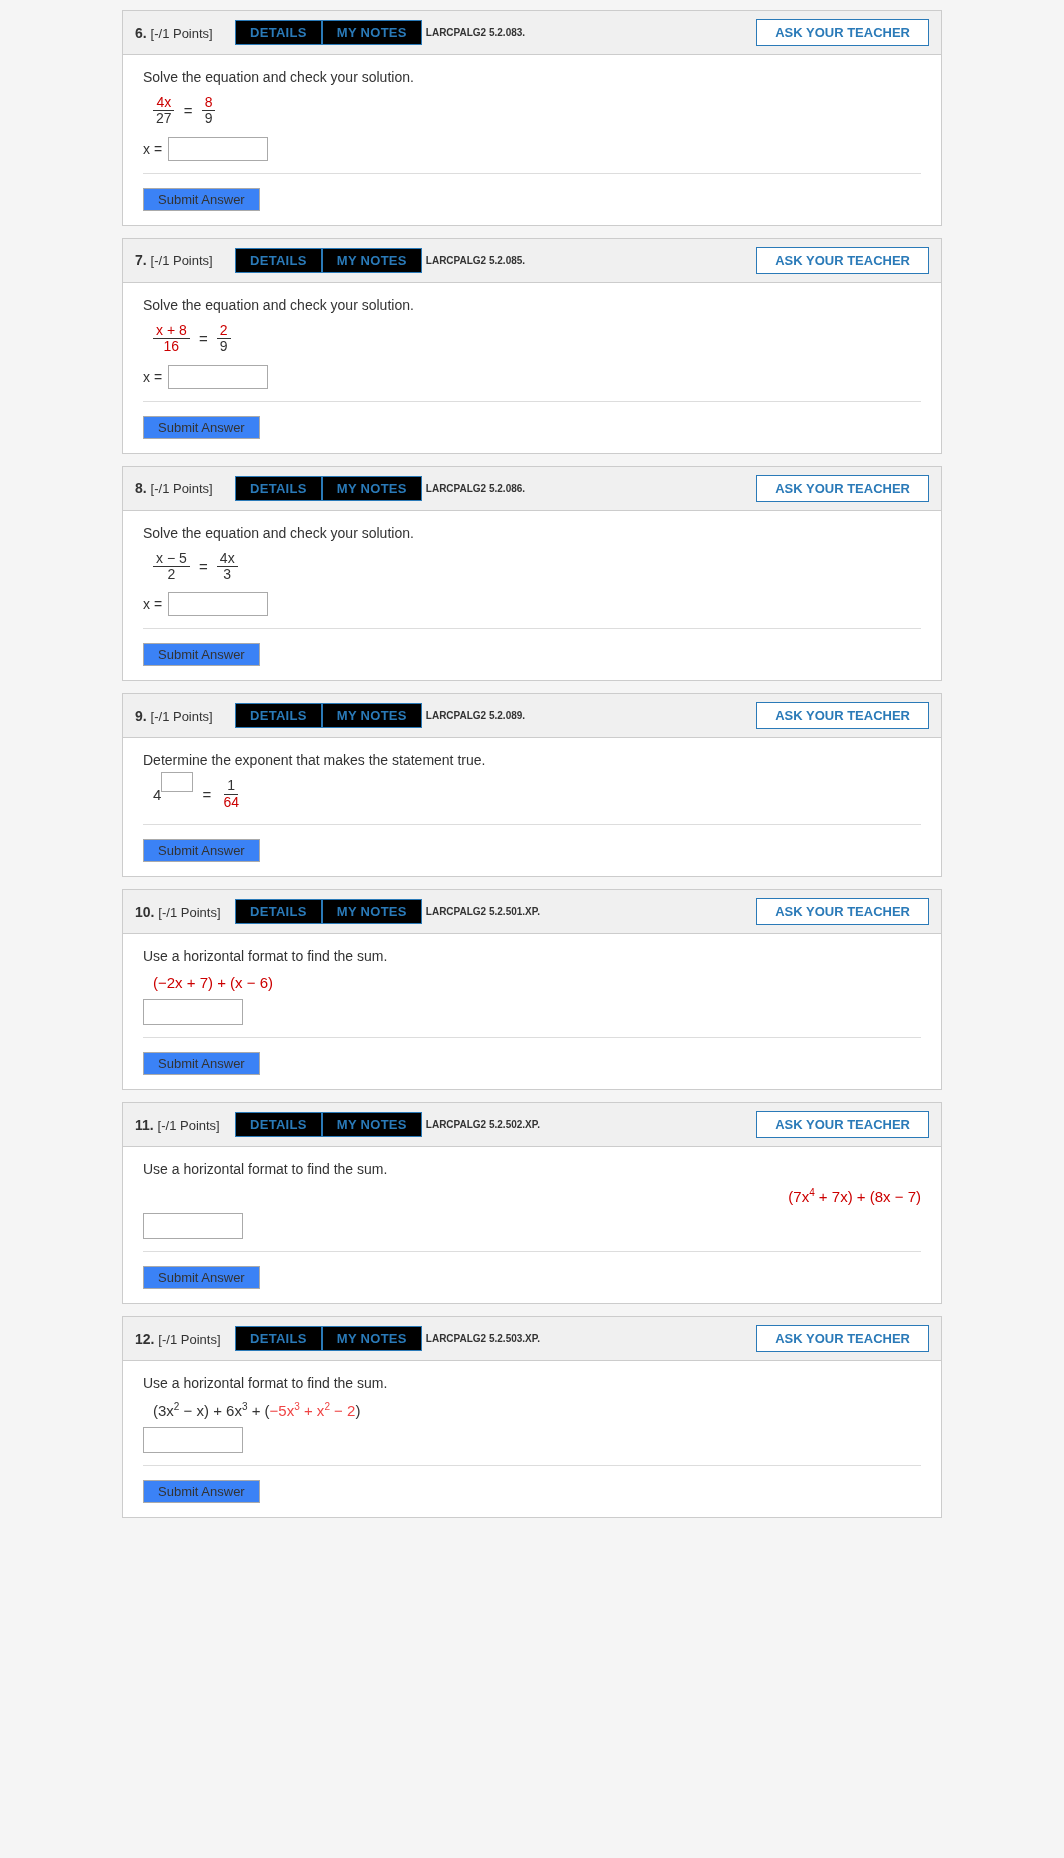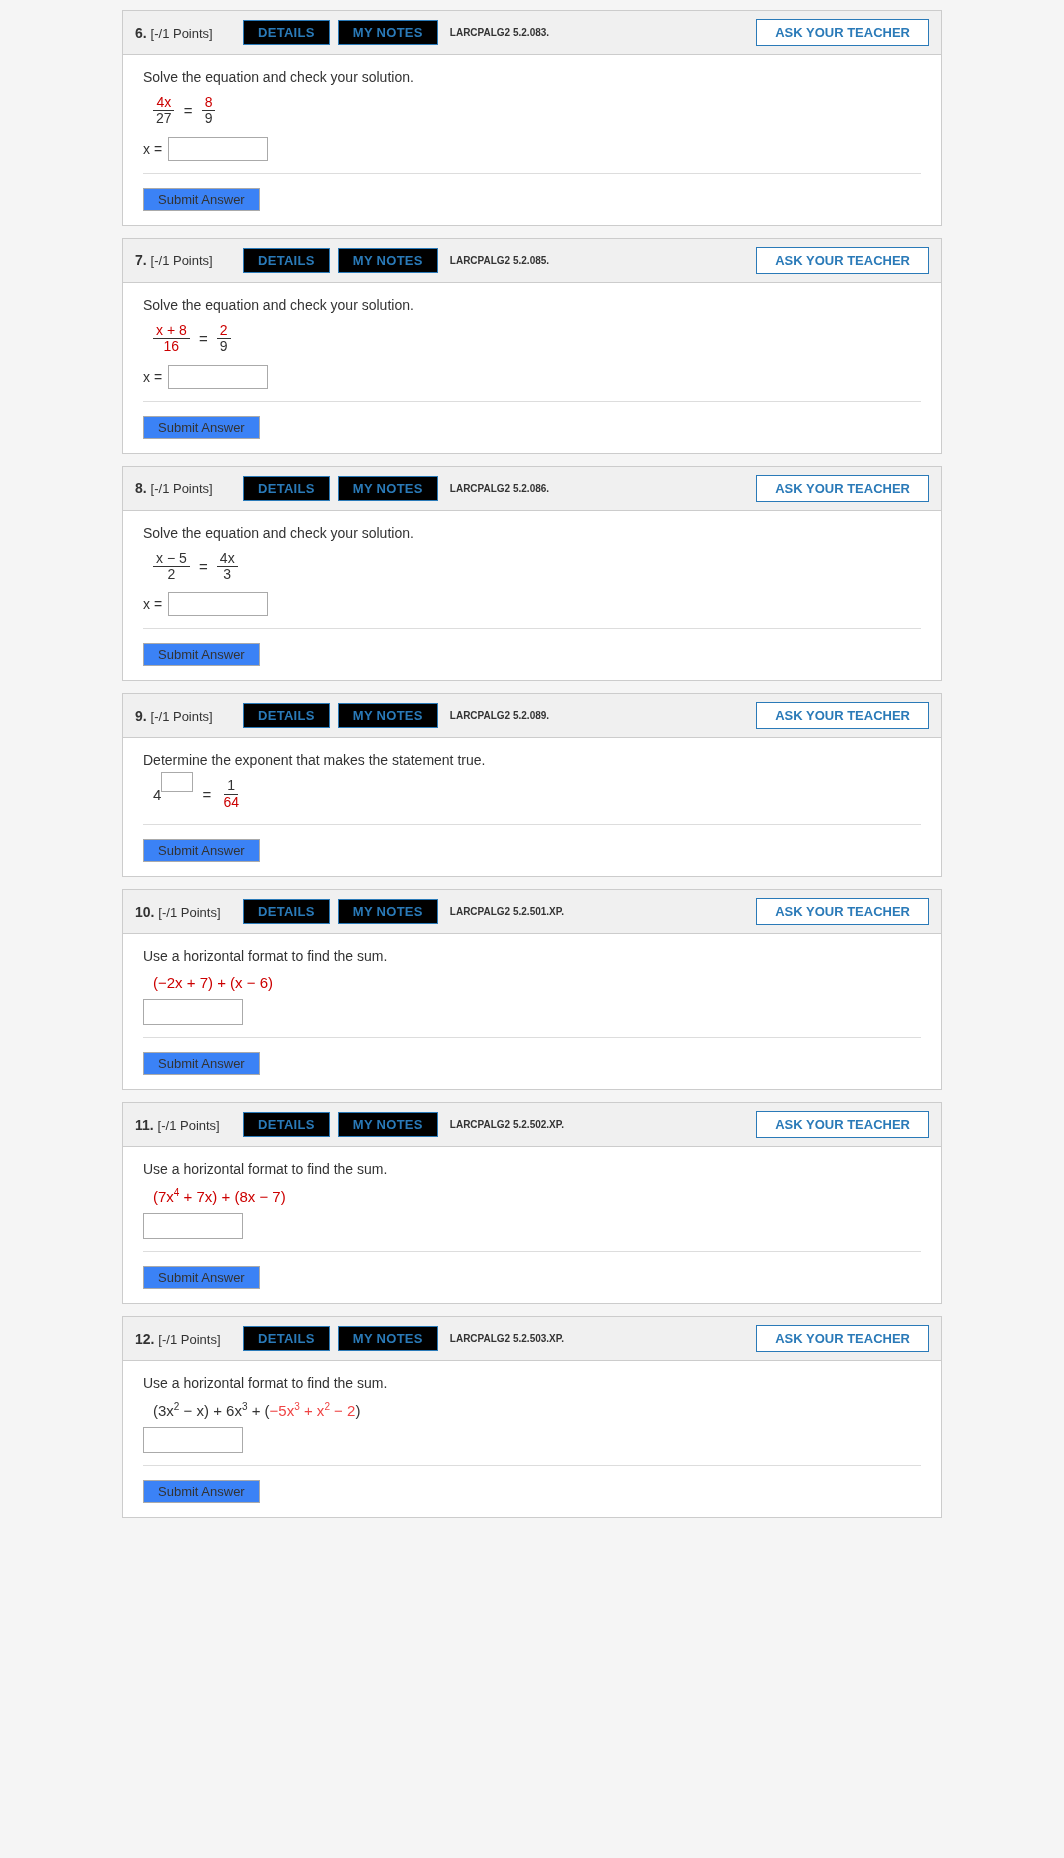--- a/index.html
+++ b/index.html
@@ -19,21 +19,20 @@
       background: #fff;
       border: 1px solid #ccc;
       margin-bottom: 12px;
     }
     .problem-header {
       display: flex;
       align-items: center;
       padding: 8px 12px;
       background: #f0f0f0;
       border-bottom: 1px solid #ccc;
-      gap: 8px;
     }
     .problem-number {
       font-weight: bold;
       font-size: 14px;
       min-width: 100px;
     }
     .btn-details, .btn-notes {
       border: 1.5px solid #2a7ab8;
       color: #2a7ab8;
       background: #000000;
@@ -306,21 +305,21 @@
         <span>11.</span>
         <span style="font-weight:normal; font-size:13px;">[-/1 Points]</span>
       </span>
       <button class="btn-details">DETAILS</button>
       <button class="btn-notes">MY NOTES</button>
       <span class="problem-code">LARCPALG2 5.2.502.XP.</span>
       <button class="btn-ask-teacher">ASK YOUR TEACHER</button>
     </div>
     <div class="problem-body">
       <div class="problem-instruction">Use a horizontal format to find the sum.</div>
-      <div class="equation-display" style="margin-bottom:8px;">
+      <div class="equation-display" style="margin-bottom:8px;text-align:right;">
         <span style="color:#c00;">(7x<sup>4</sup> + 7x) + (8x − 7)</span>
       </div>
       <input class="answer-input-lg" type="text" style="">
       <hr class="divider-line">
       <button class="btn-submit">Submit Answer</button>
     </div>
   </div>
 
   <div class="problem-card">
     <div class="problem-header">

